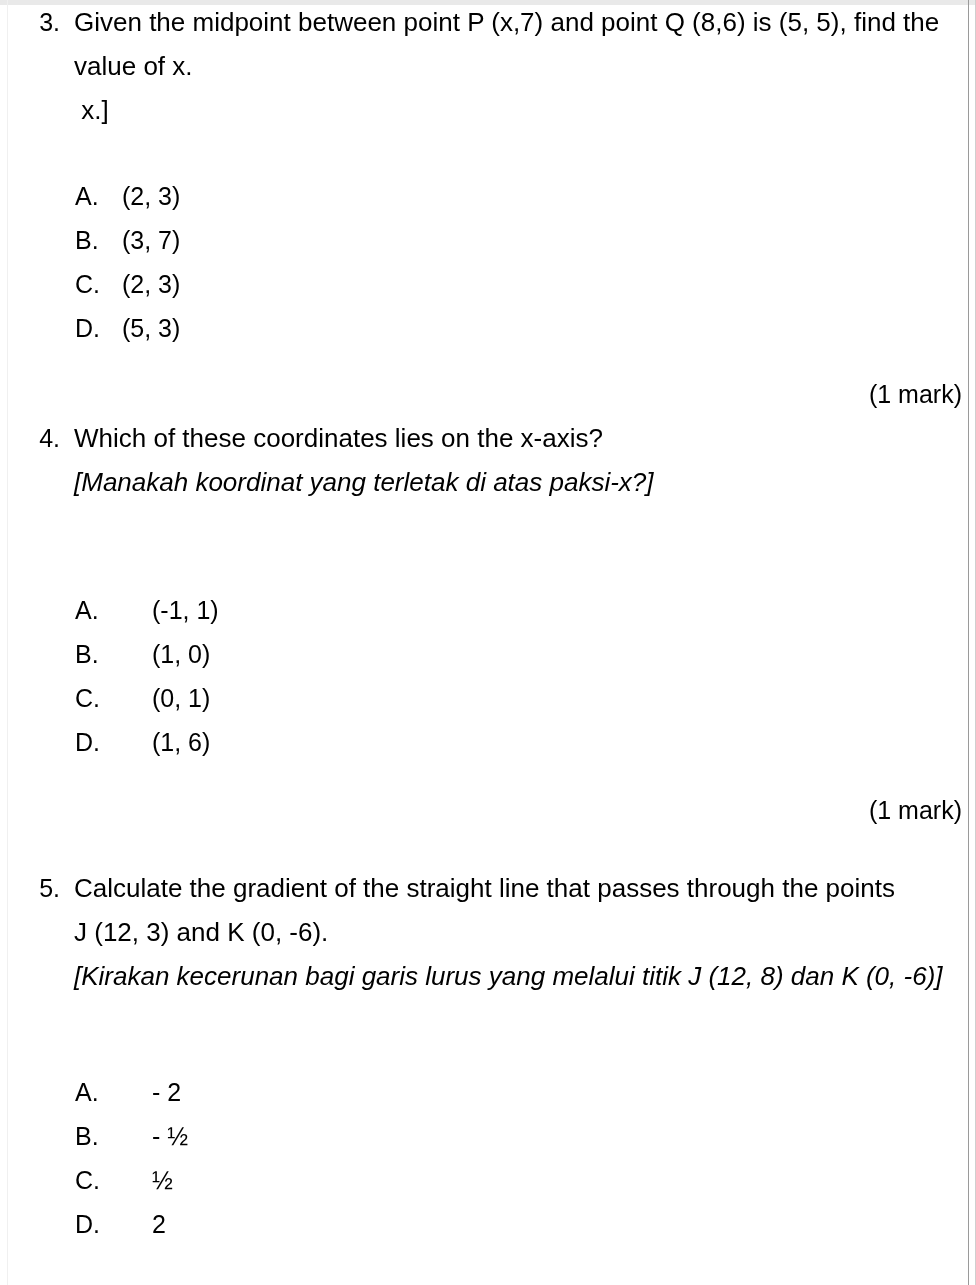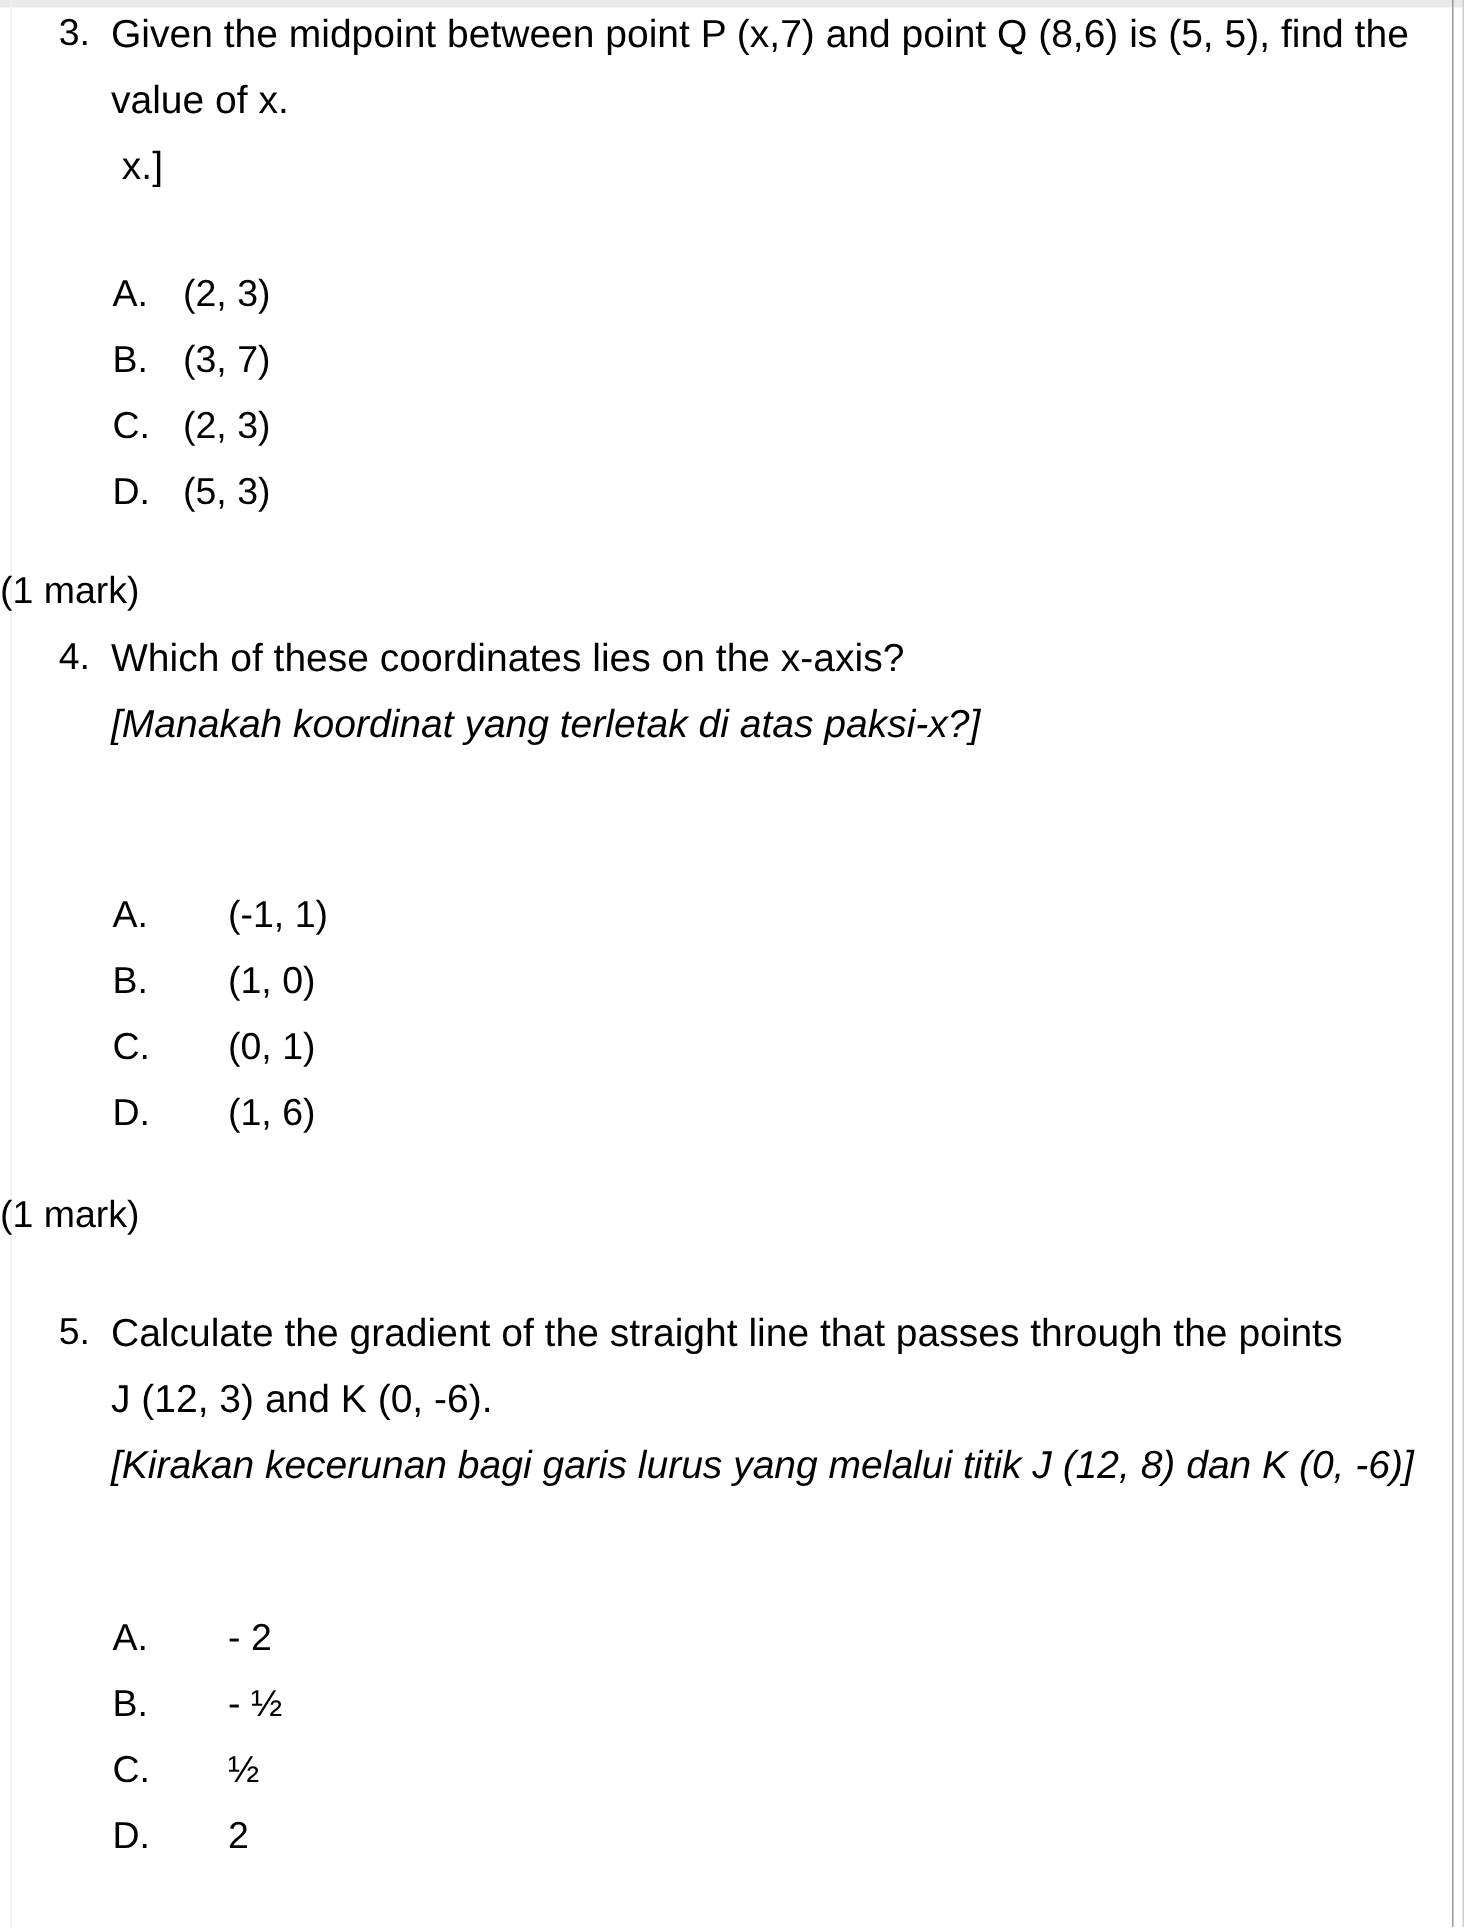--- a/index.html
+++ b/index.html
@@ -111,21 +111,21 @@
   }
   .opt-value {
     flex: 0 0 auto;
     white-space: pre;
     text-align: right;
   }
 
   .marks {
     font-size: 25px;
     line-height: 44px;
-    text-align: left;
+    text-align: right;
     padding-right: 14px;
     white-space: pre;
   }
 
   
   #q3 { padding-top: 0px; }
   #q3 .q-num { width: 60px; padding-right: 14px; }
   #q3 .opt-letter { width: 47px; padding-left: 75px; }
 
   #q3 .options { margin-top: 42px; }

